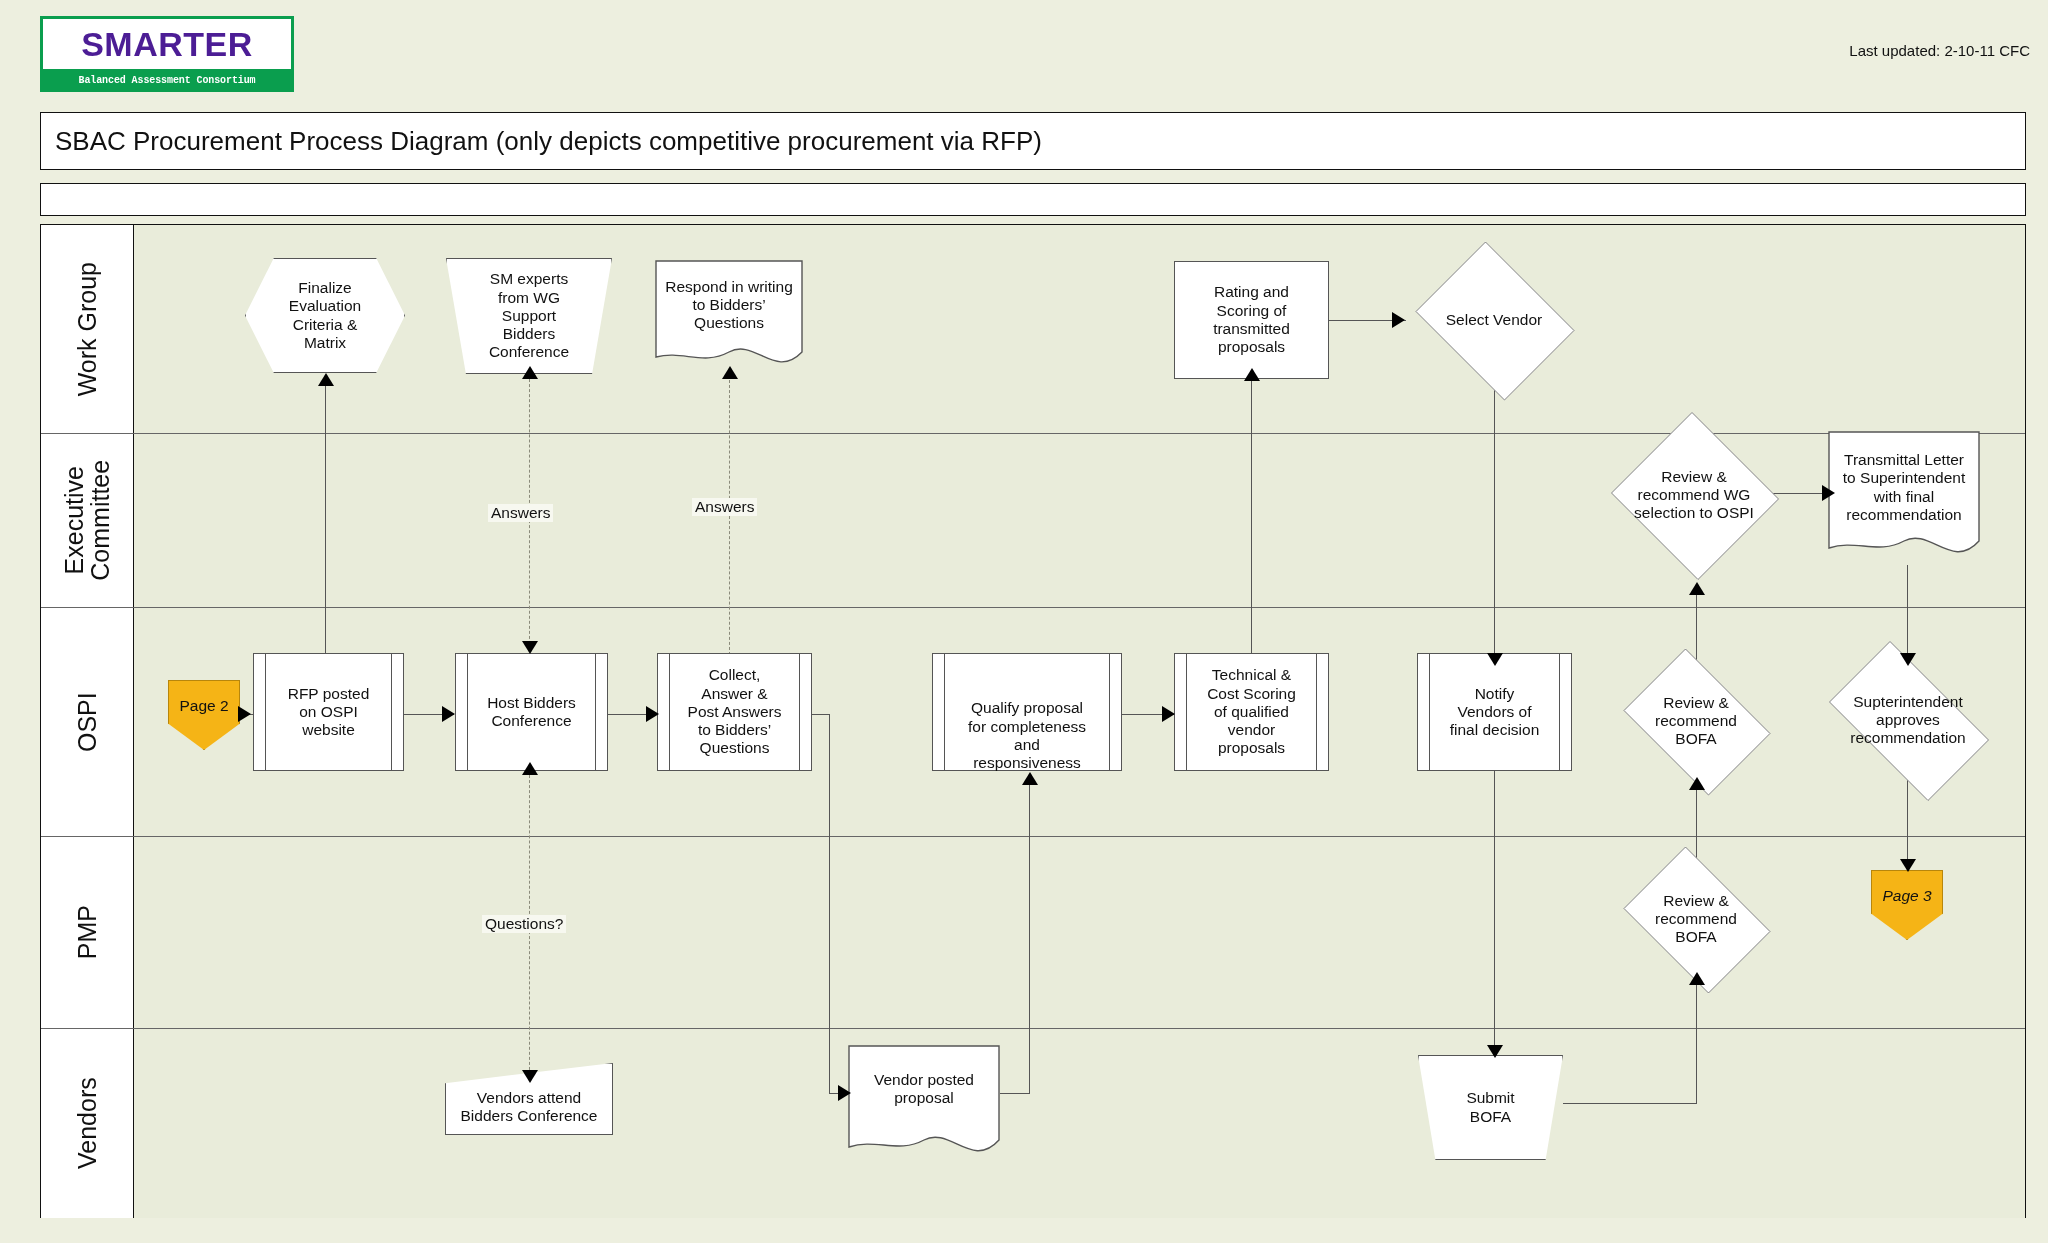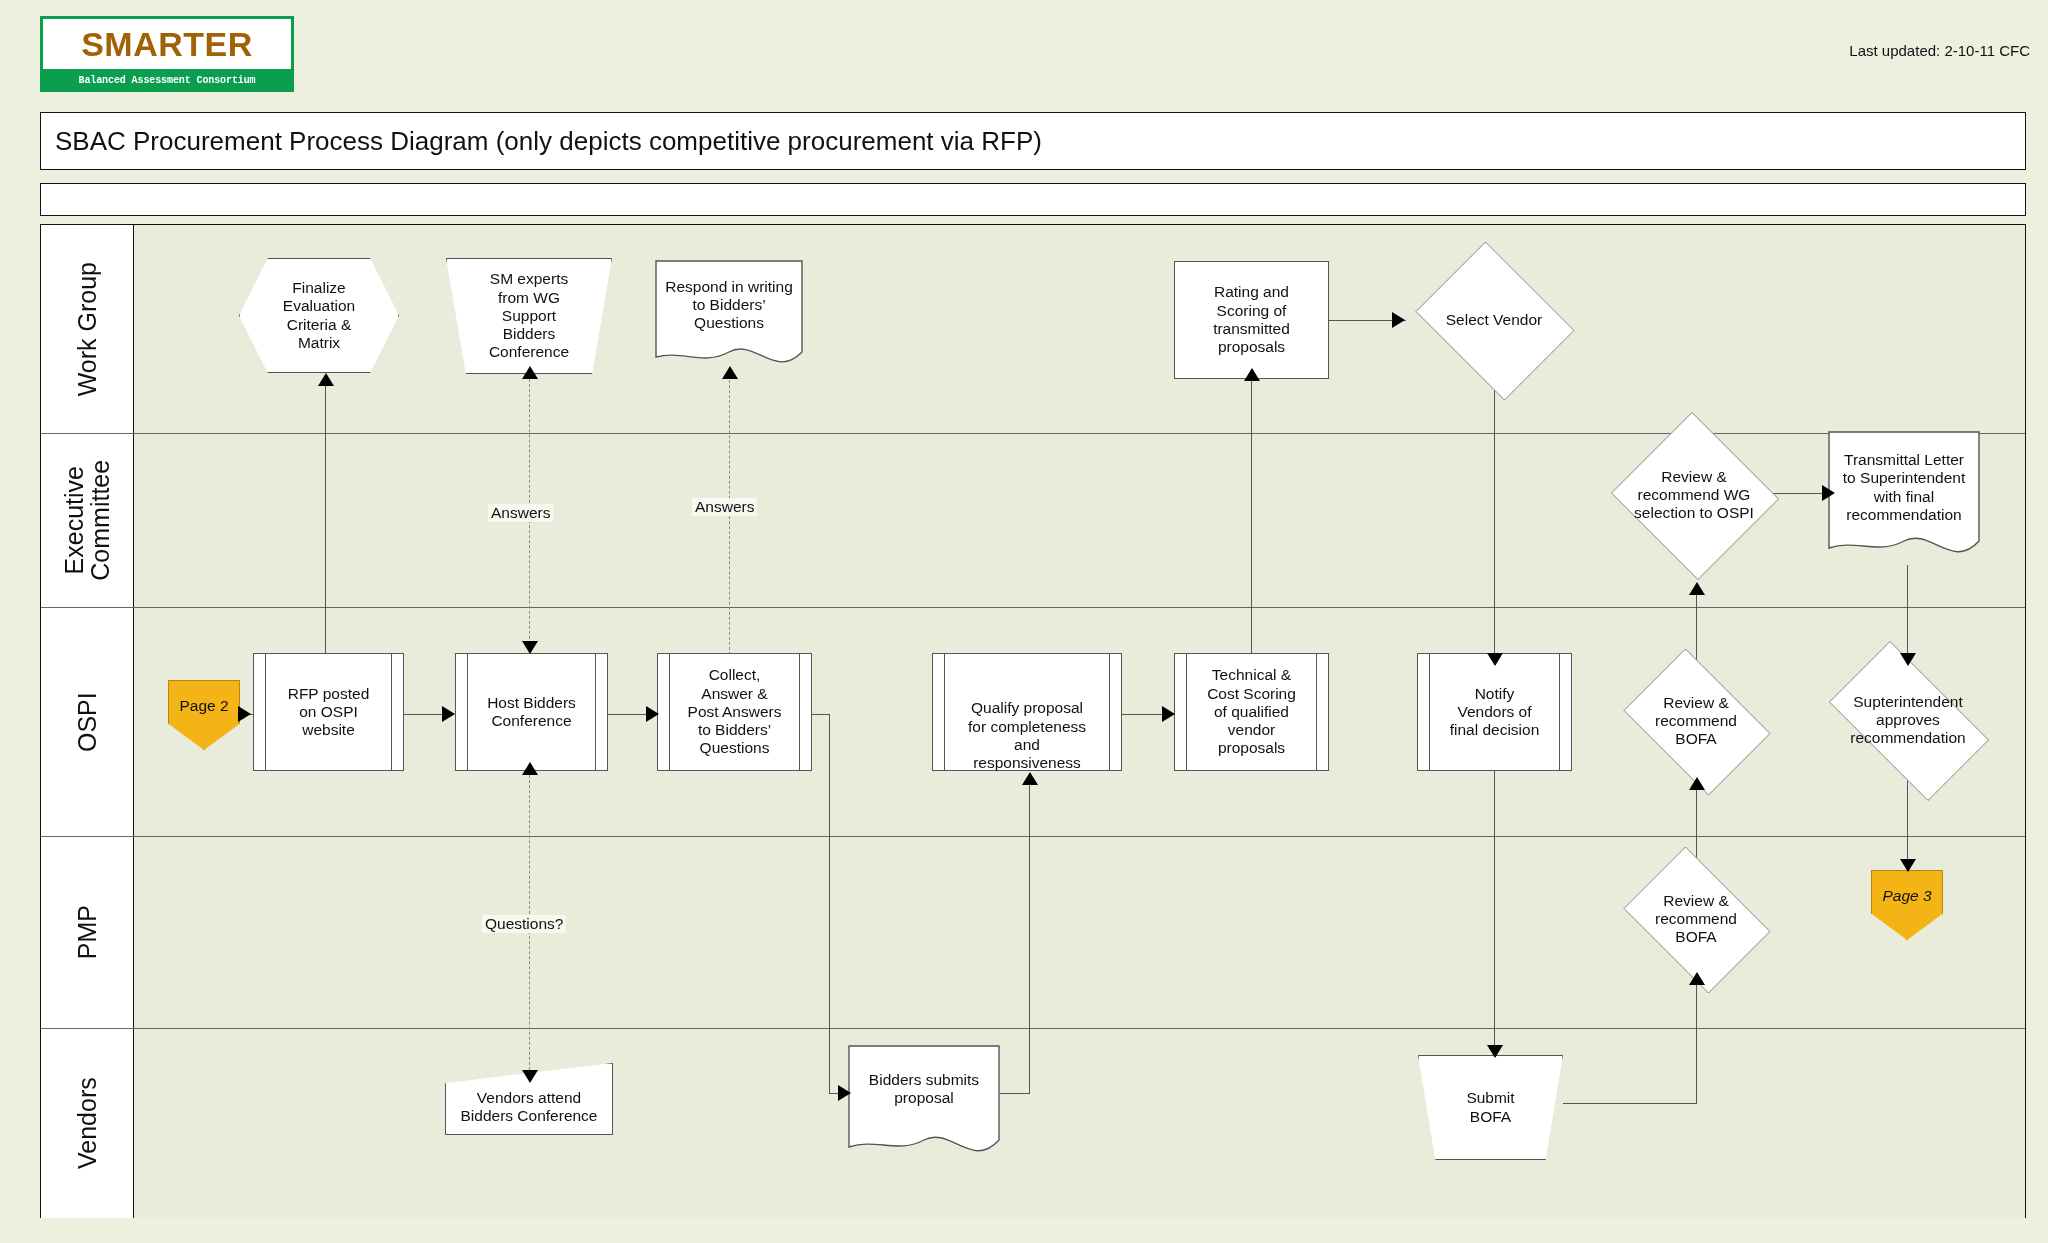--- a/index.html
+++ b/index.html
@@ -16,21 +16,21 @@
   
   .logo{
     position:absolute;left:40px;top:16px;width:254px;height:76px;
     background:#0a9e4e;border:1px solid #0a9e4e;box-sizing:border-box;
   }
   .logo-top{
     height:50px;background:#ffffff;display:flex;align-items:center;justify-content:center;
     margin:2px 2px 0 2px;
   }
   .logo-top span{
-    color:#a16207;font-weight:bold;font-size:34px;letter-spacing:0.5px;
+    color:#4c1d95;font-weight:bold;font-size:34px;letter-spacing:0.5px;
     font-family:"Liberation Sans", sans-serif;
   }
   .logo-bot{
     height:22px;display:flex;align-items:center;justify-content:center;
   }
   .logo-bot span{
     color:#ffffff;font-weight:bold;font-size:10px;letter-spacing:-0.1px;
     font-family:Liberation Mono, monospace;
   }
 
@@ -280,21 +280,21 @@
   <div class="arrow ar-up" style="left:522px;top:762px;"></div>
   <div class="arrow ar-down" style="left:522px;top:1070px;"></div>
 
   <div class="conn-dash-v" style="left:729px;top:380px;height:275px;"></div>
   <div class="arrow ar-up" style="left:722px;top:366px;"></div>
 
   <div class="edge-label" style="left:488px;top:504px;">Answers</div>
   <div class="edge-label" style="left:692px;top:498px;">Answers</div>
   <div class="edge-label" style="left:482px;top:915px;">Questions?</div>
 
-  <div class="node sh-hex" style="left:239px;top:258px;width:160px;height:115px;">
+  <div class="node sh-hex" style="left:245px;top:258px;width:160px;height:115px;">
     <div class="hexbg"></div>
     <div class="lbl" style="white-space:pre;">Finalize
 Evaluation
 Criteria &amp;
 Matrix</div>
   </div>
 
   <div class="node sh-trap" style="left:446px;top:258px;width:166px;height:116px;">
     <div class="trbg"></div>
     <div class="lbl" style="white-space:pre;">SM experts
@@ -416,21 +416,21 @@
   <div class="node sh-slant" style="left:445px;top:1063px;width:168px;height:72px;">
     <div class="slbg"></div>
     <div class="lbl" style="white-space:pre;transform:translateY(8px);">Vendors attend
 Bidders Conference</div>
   </div>
 
   <div class="node sh-doc" style="left:848px;top:1045px;width:152px;height:116px;">
     <svg viewBox="0 0 152 116" preserveAspectRatio="none">
       <path d="M1,1 L151,1 L151,95 C124,125 102,81 76,95 C50,109 28,93 1,102 Z" fill="#ffffff" stroke="#555" stroke-width="1.4"></path>
     </svg>
-    <div class="lbl" style="white-space:pre;transform:translateY(-14px);">Bidders submits
+    <div class="lbl" style="white-space:pre;transform:translateY(-14px);">Vendor posted
 proposal</div>
   </div>
 
   <div class="node sh-trap" style="left:1418px;top:1055px;width:145px;height:105px;">
     <div class="trbg"></div>
     <div class="lbl" style="white-space:pre;">Submit
 BOFA</div>
   </div>
 
 </div>

